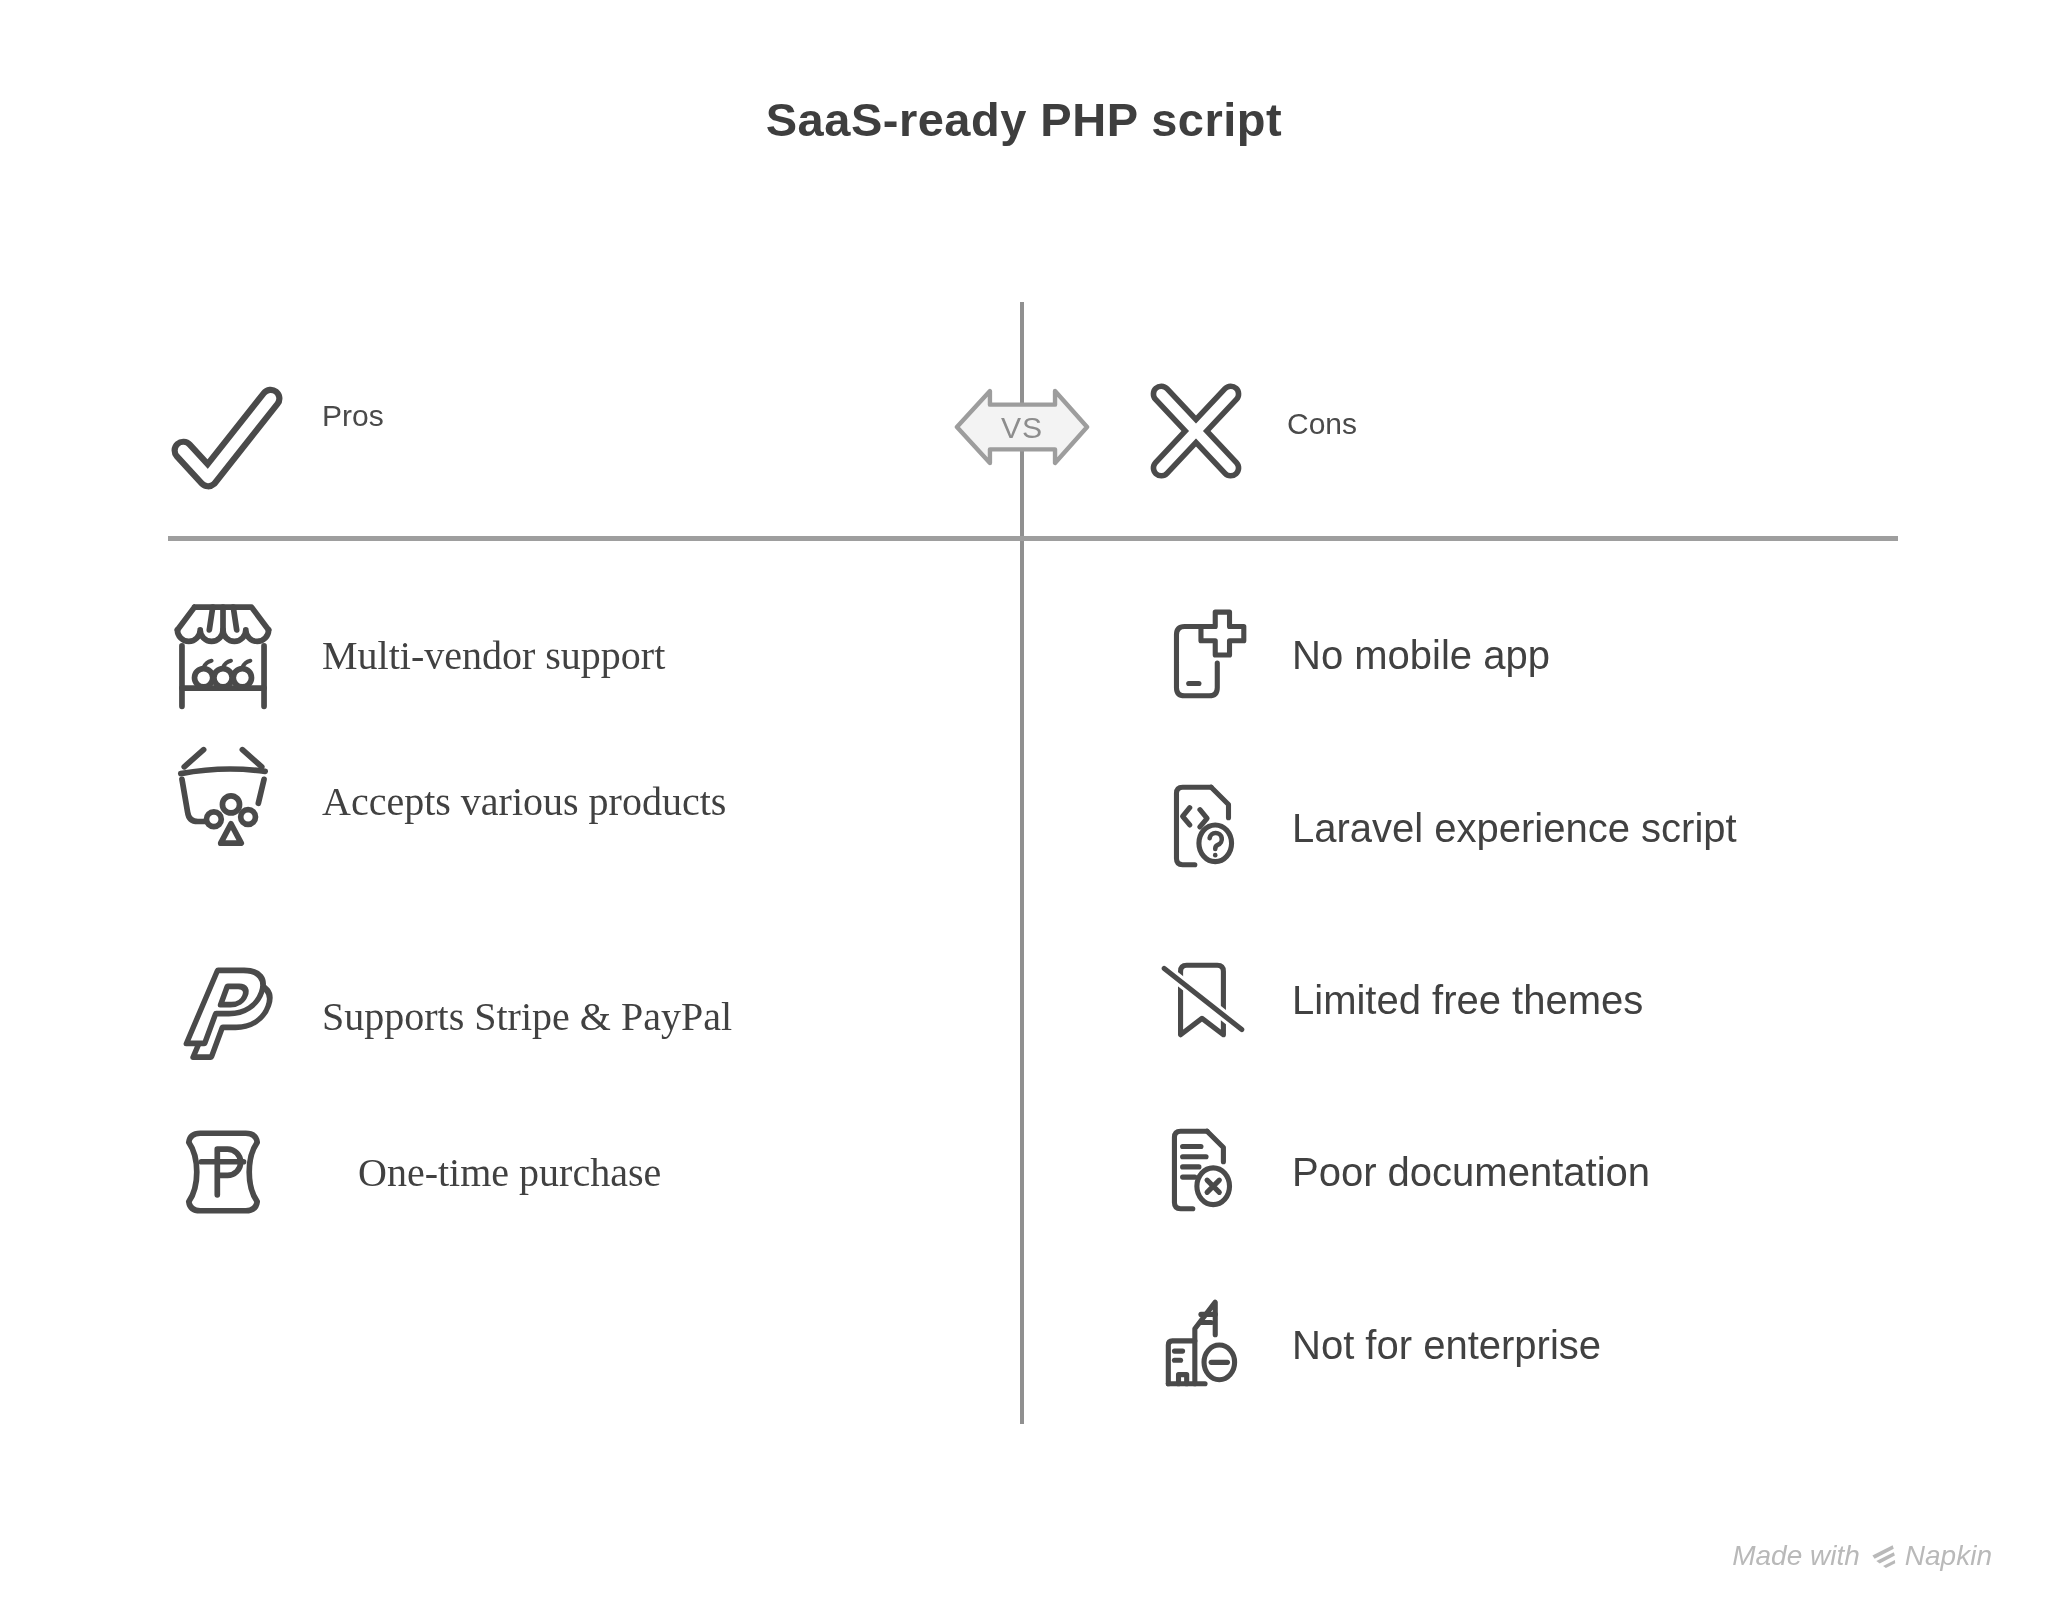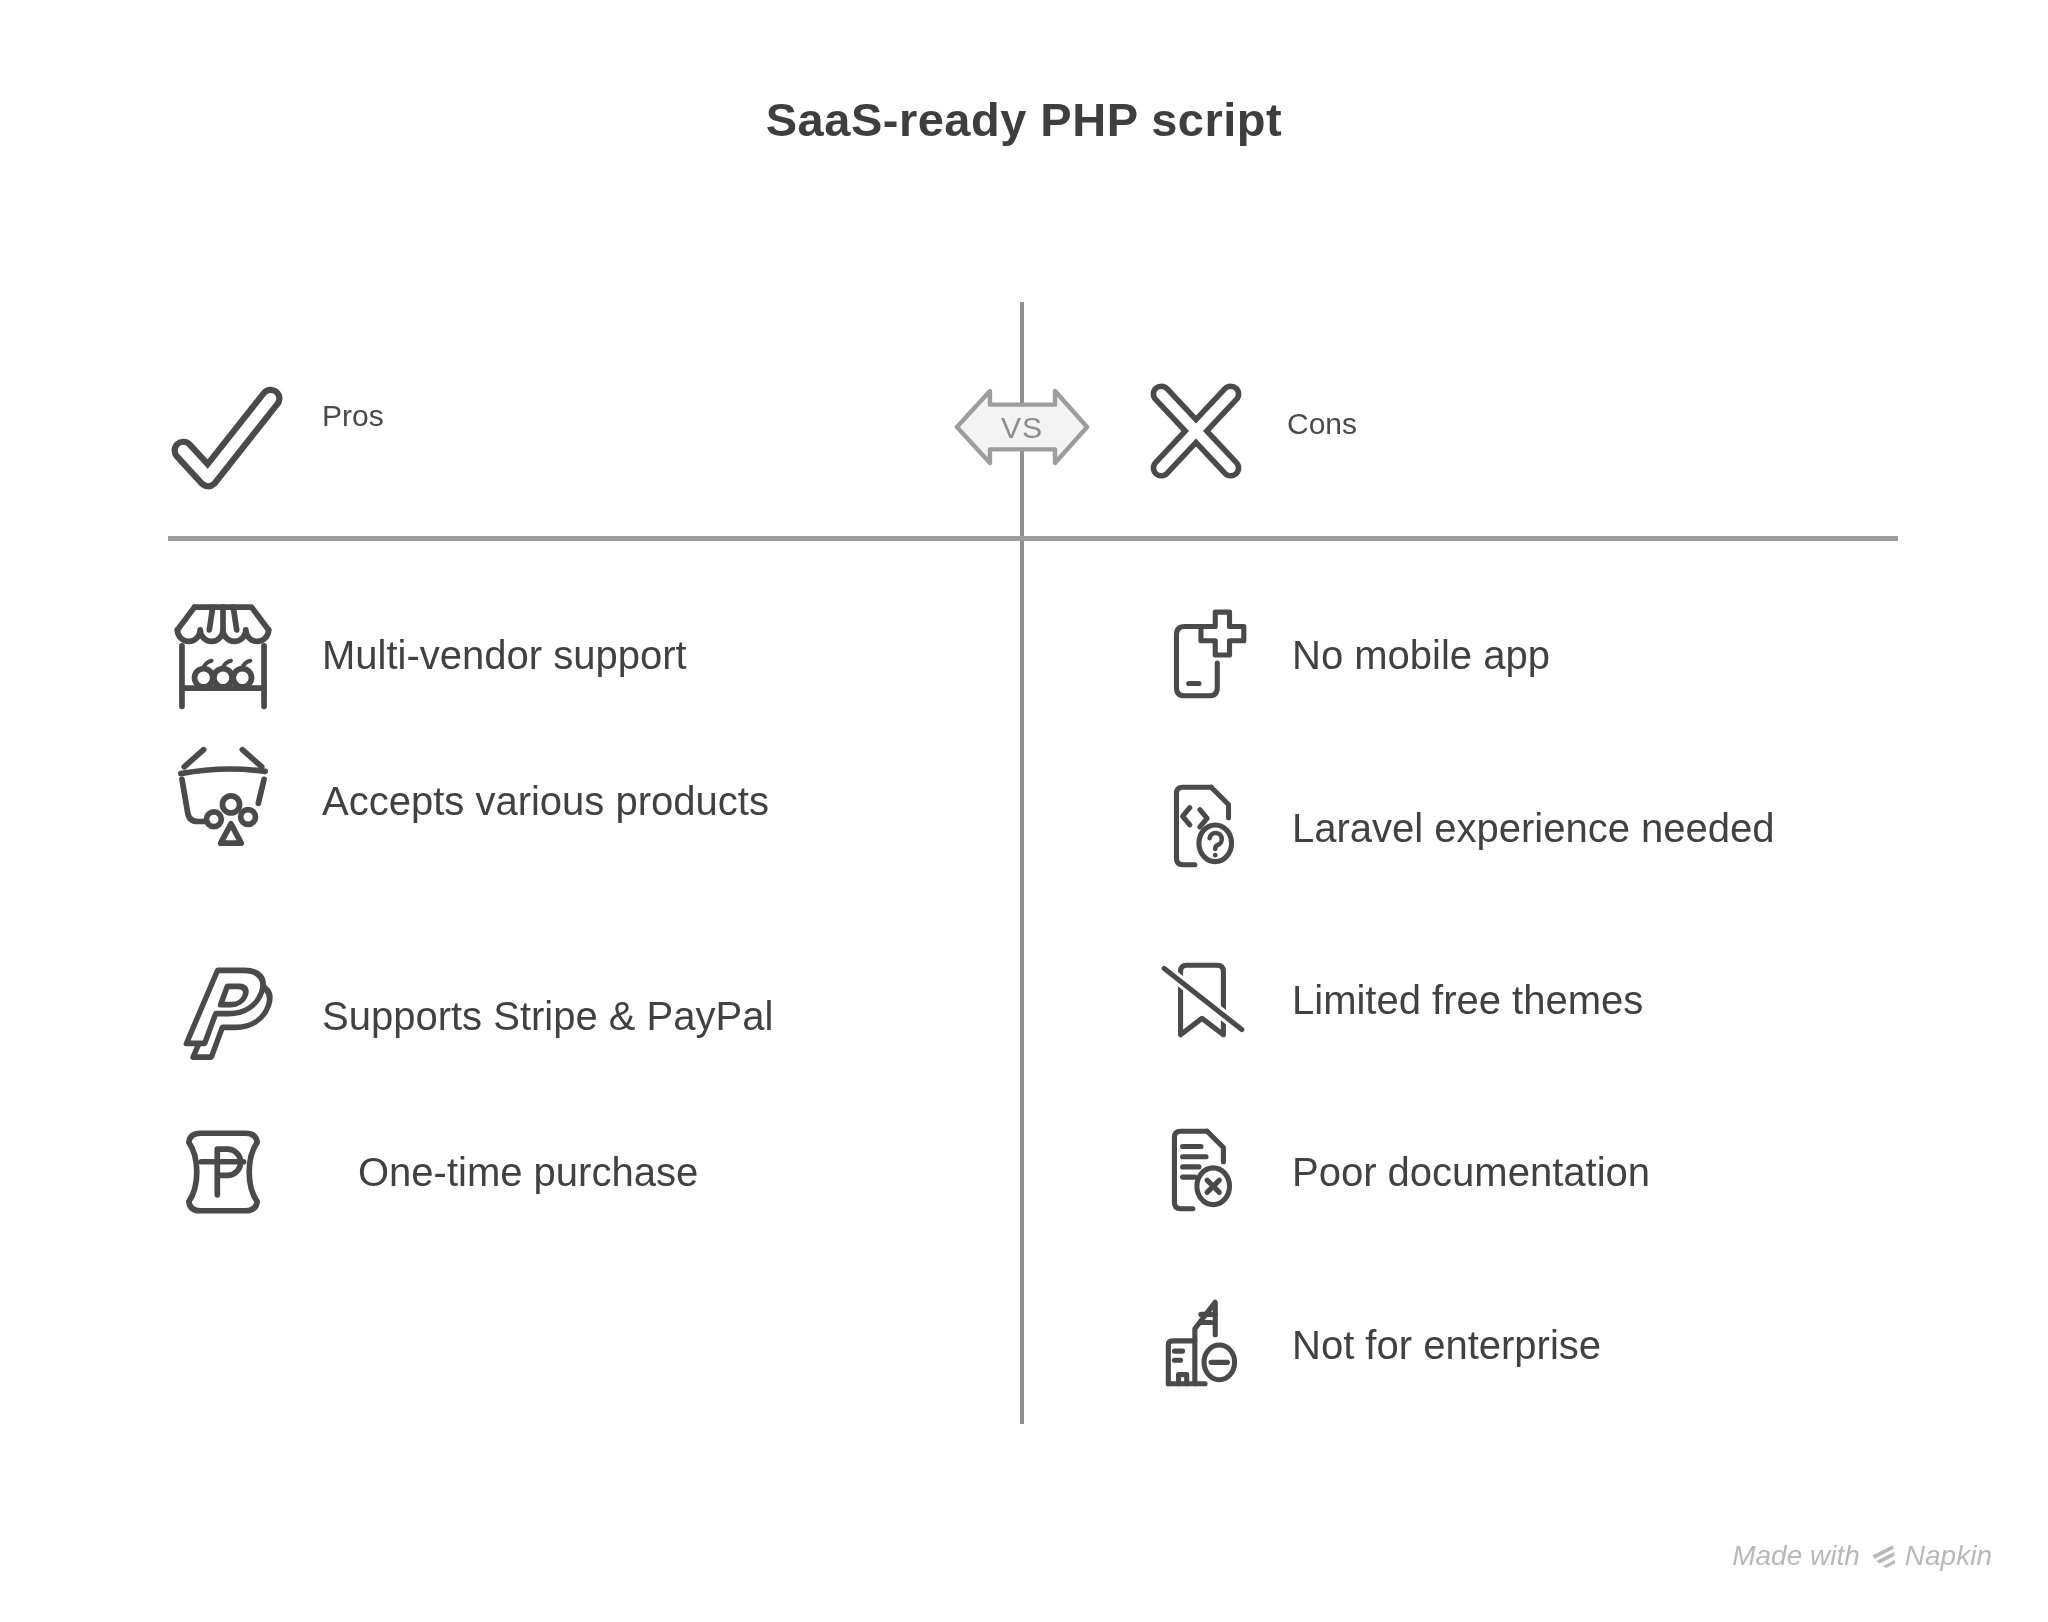--- a/index.html
+++ b/index.html
@@ -15,21 +15,21 @@
     text-align:center;font-size:47px;font-weight:bold;color:#3e3e3e;
     letter-spacing:0.5px;
   }
   .vline{position:absolute;left:1020px;top:302px;width:4px;height:1122px;background:#909090;}
   .hline{position:absolute;left:168px;top:536px;width:1730px;height:5px;background:#9e9e9e;}
   .hdr-icon{position:absolute;}
   .hdr-label{position:absolute;font-size:30px;color:#4a4a4a;}
   .vs-badge{position:absolute;left:954px;top:376px;width:136px;height:102px;}
   .vs-badge text{font-family:"Liberation Sans",sans-serif;font-size:31px;fill:#8d8d8d;letter-spacing:1px;}
   .row{position:absolute;display:flex;align-items:center;height:120px;}
-  .row.left{left:166px;}
+  .row.left{left:166px;font-family:Liberation Serif, serif;}
   .row.right{left:1152px;}
   .row.left .icon-box{width:114px;height:114px;margin-right:42px;flex:0 0 auto;}
   .row.right .icon-box{width:102px;height:102px;margin-right:38px;flex:0 0 auto;}
   .icon-box svg{width:100%;height:100%;display:block;}
   .item-text{font-size:40px;color:#414141;white-space:nowrap;}
   .footer{
     position:absolute;right:56px;top:1540px;
     display:flex;align-items:center;gap:9px;
     font-size:28px;color:#b9b9b9;font-style:italic;
   }
@@ -161,21 +161,21 @@
           <path d="M37,30 L30,38.5 L37,47"></path>
           <path d="M47,32 L54,40.5 L47,49"></path>
           <ellipse cx="62" cy="65" rx="16" ry="18"></ellipse>
         </g>
         <g stroke="#4a4a4a" stroke-width="4.5" fill="none" stroke-linecap="round">
           <path d="M56.5,60 a6,6 0 1 1 8,6.5 q-2.5,1 -2.5,4"></path>
           <path d="M62,76.5 v0.2"></path>
         </g>
       </svg>
     </div>
-    <div class="item-text">Laravel experience needed</div>
+    <div class="item-text">Laravel experience script</div>
   </div>
 
   <div class="row right" style="top:940px;">
     <div class="icon-box">
       <svg viewBox="0 0 100 100">
         <g class="ic">
           <path d="M28,84 V22 Q28,16 34,16 H64 Q70,16 70,22 V84 L49,68 L28,84 Z"></path>
         </g>
         <path d="M12,19 L88,79" class="ic-white" stroke-width="11"></path>
         <path d="M12,19 L88,79" class="ic"></path>

